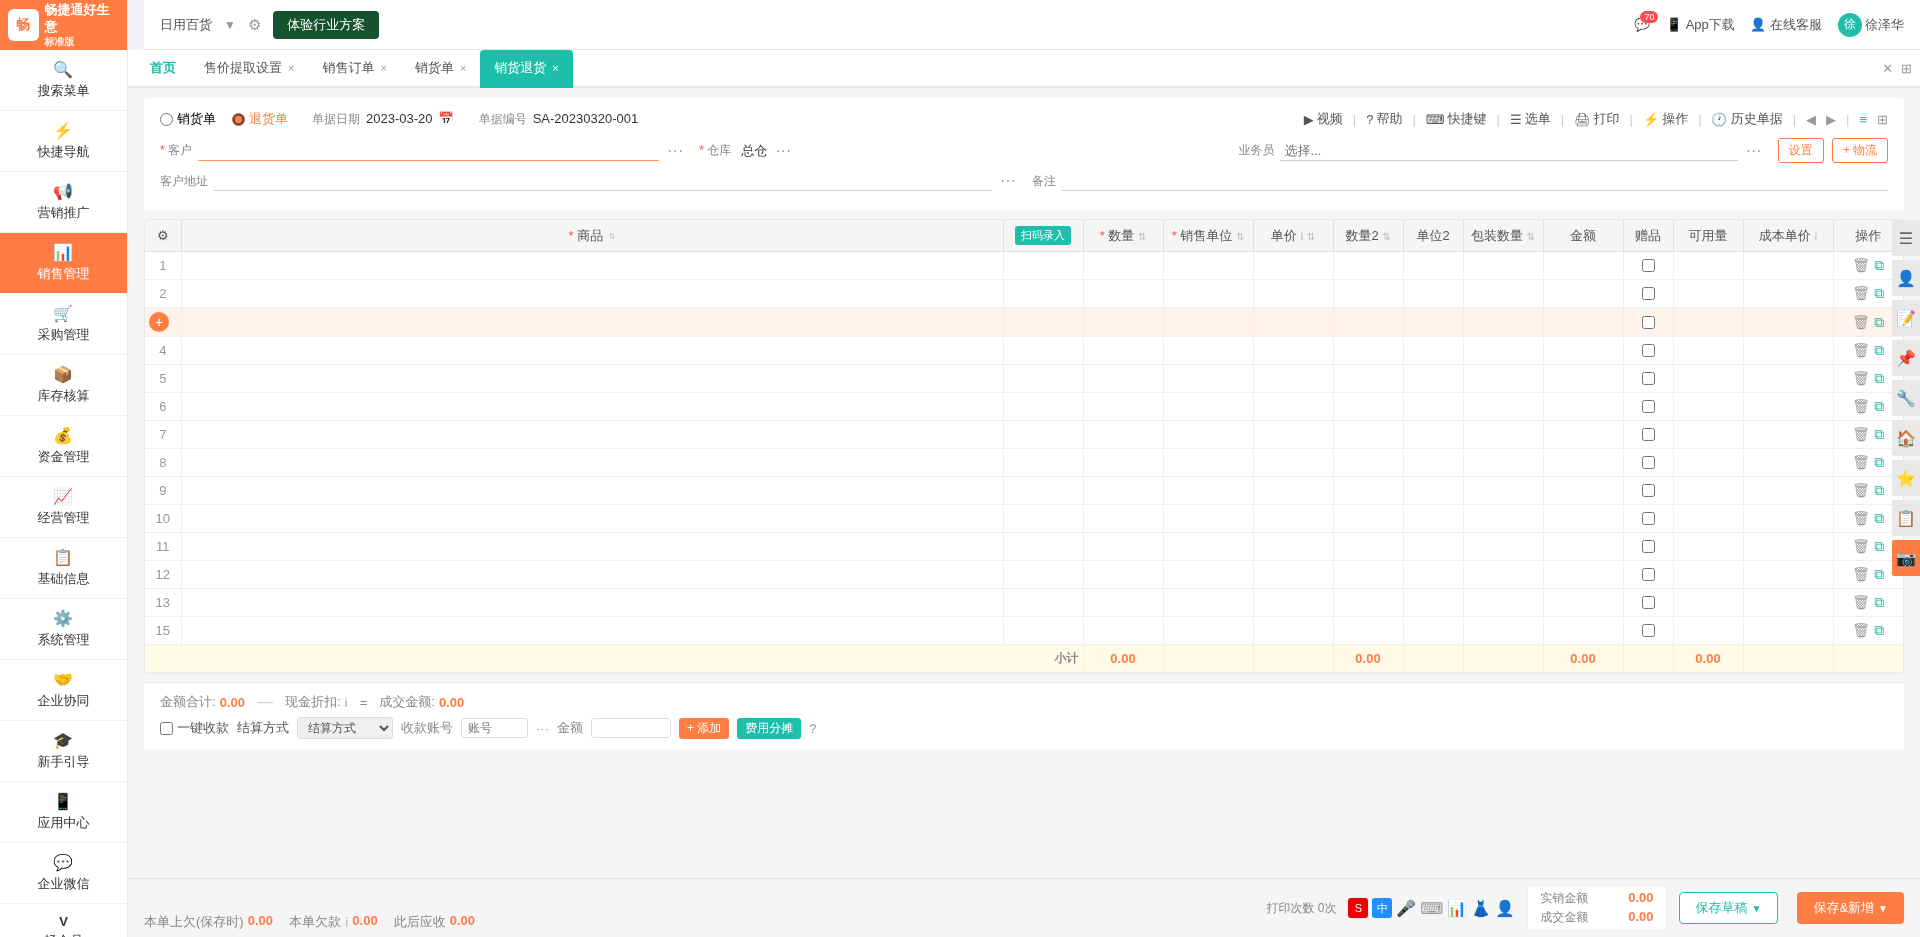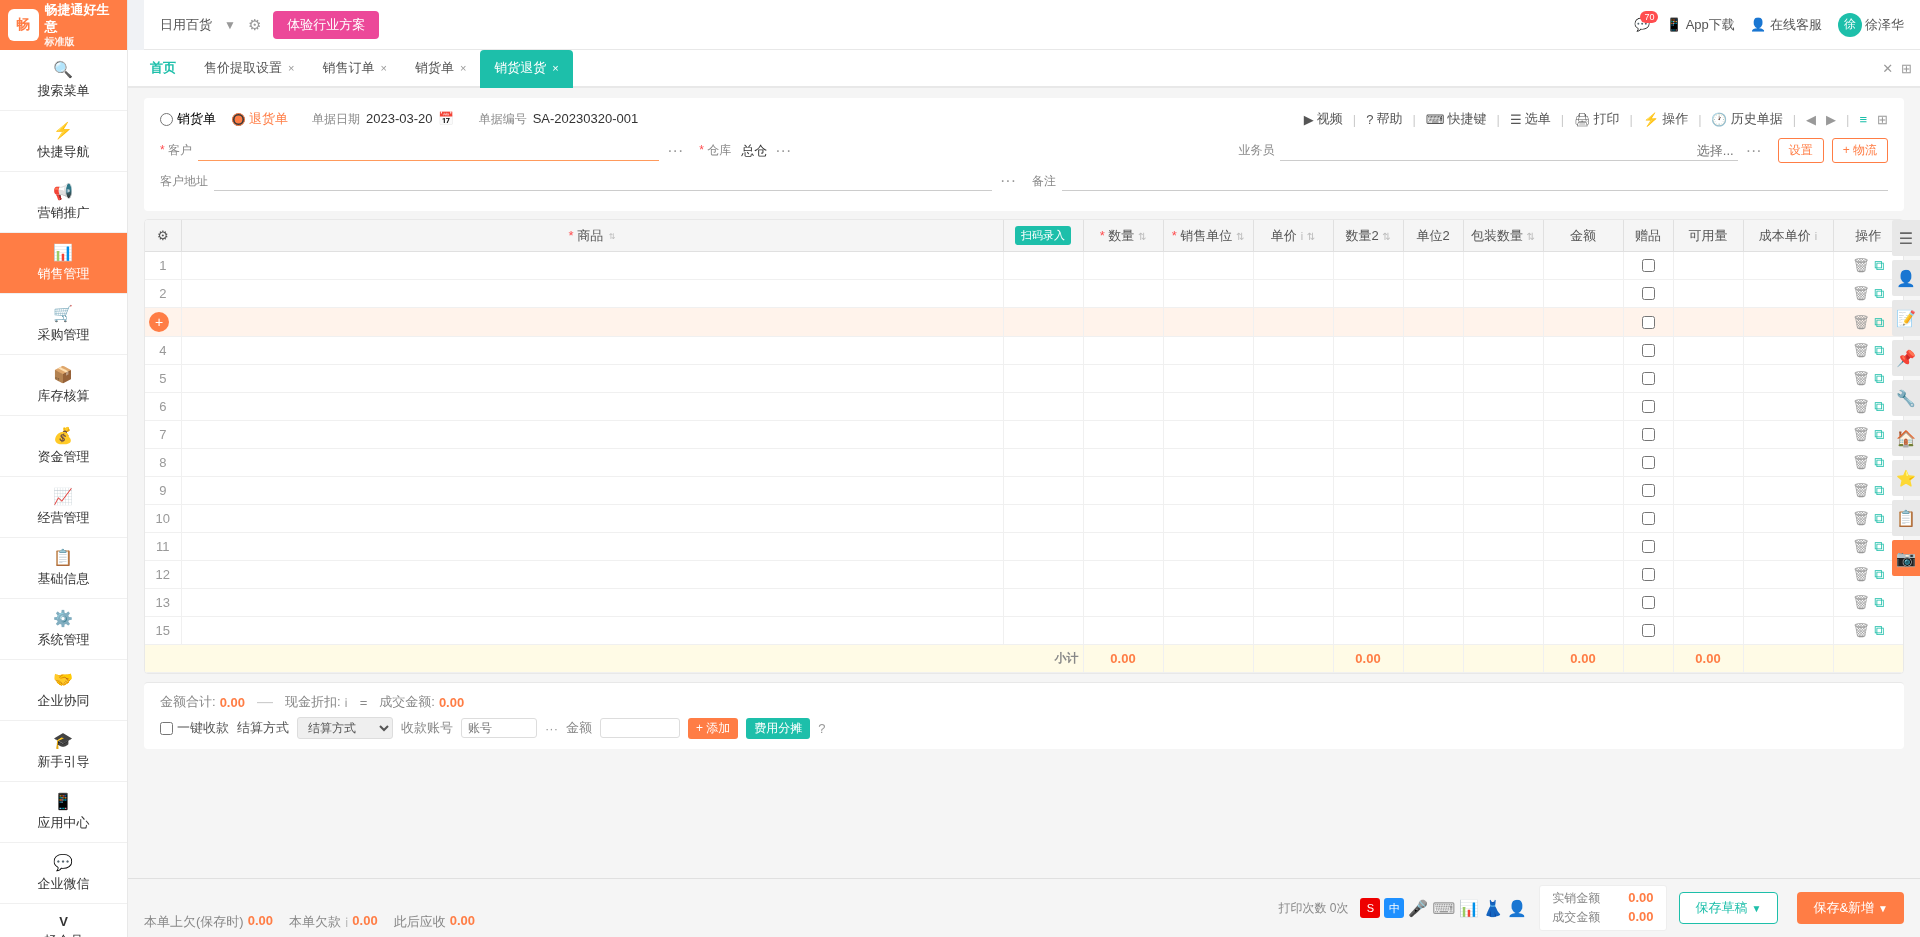--- a/index.html
+++ b/index.html
@@ -12,21 +12,21 @@
     .sidebar-logo .logo-text { font-size: 12px; line-height: 1.3; }
     .sidebar-item { display: flex; flex-direction: column; align-items: center; padding: 10px 4px; cursor: pointer; color: #333; gap: 3px; font-size: 12px; border-bottom: 1px solid #f0f0f0; }
     .sidebar-item.active { background: #ff7d45; color: #fff; }
     .sidebar-item .si-icon { font-size: 16px; }
 
     
     .main { flex: 1; display: flex; flex-direction: column; overflow: hidden; }
 
     
     .topbar { background: #fff; height: 50px; display: flex; align-items: center; padding: 0 16px; border-bottom: 1px solid #e8e8e8; gap: 12px; margin-left: 16px; }
-    .topbar-btn { background: #ec4899; color: #fff; border: none; border-radius: 4px; padding: 5px 14px; cursor: pointer; font-size: 13px; }
+    .topbar-btn { background: #14532d; color: #fff; border: none; border-radius: 4px; padding: 5px 14px; cursor: pointer; font-size: 13px; }
     .topbar-right { margin-left: auto; display: flex; align-items: center; gap: 16px; color: #555; font-size: 13px; }
 
     
     .tabs { background: #fff; display: flex; align-items: center; border-bottom: 2px solid #e8e8e8; padding: 0 8px; height: 38px; }
     .tab { padding: 0 14px; height: 38px; display: flex; align-items: center; gap: 6px; cursor: pointer; color: #555; font-size: 13px; border-bottom: 2px solid transparent; margin-bottom: -2px; white-space: nowrap; }
     .tab.active { color: #fff; background: #1dbfaa; border-radius: 4px 4px 0 0; }
     .tab .tab-close { color: #999; font-size: 11px; cursor: pointer; }
     .tab.active .tab-close { color: #fff; }
     .tab-home { color: #1dbfaa; font-weight: bold; }
     .tabs-actions { margin-left: auto; display: flex; gap: 8px; color: #999; font-size: 14px; cursor: pointer; }
@@ -85,21 +85,21 @@
     .add-fee-btn { background: #ff7d45; color: #fff; border: none; border-radius: 3px; padding: 2px 8px; font-size: 12px; cursor: pointer; }
     .split-btn { background: #1dbfaa; color: #fff; border: none; border-radius: 3px; padding: 2px 8px; font-size: 12px; cursor: pointer; }
     .question-icon { color: #999; font-size: 13px; cursor: pointer; }
 
     
     .status-bar { background: #f5f5f5; border-top: 1px solid #e0e0e0; padding: 4px 16px; display: flex; align-items: center; gap: 16px; font-size: 12px; color: #888; }
     .status-bar .s-item { display: flex; gap: 4px; }
 
     
     .summary-panel { background: #fff; border-left: 1px solid #e8e8e8; padding: 6px 12px; display: flex; flex-direction: column; gap: 4px; font-size: 12px; }
-    .summary-row { display: flex; justify-content: space-between; gap: 16px; }
+    .summary-row { display: flex; justify-content: space-between; gap: 28px; }
     .summary-row label { color: #888; }
     .summary-row .val { color: #333; font-weight: bold; }
 
     
     .save-btns { display: flex; gap: 19px; }
     .save-draft-btn { background: #fff; border: 1px solid #1dbfaa; color: #1dbfaa; border-radius: 4px; padding: 6px 16px; font-size: 13px; cursor: pointer; display: flex; align-items: center; gap: 4px; }
     .save-new-btn { background: #ff7d45; border: none; color: #fff; border-radius: 4px; padding: 6px 16px; font-size: 13px; cursor: pointer; display: flex; align-items: center; gap: 4px; }
 
     
     .right-edge { position: fixed; right: 0; top: 200px; display: flex; flex-direction: column; gap: 2px; }
@@ -315,21 +315,21 @@
           <input class="form-input orange-border" type="text" style="width: 180px;">
           <span class="field-dots">···</span>
         </div>
         <div class="form-field">
           <label class="required">仓库</label>
           <span style="color:#333;margin-left:4px;">总仓</span>
           <span class="field-dots">···</span>
         </div>
         <div class="form-field">
           <label>业务员</label>
-          <input class="form-input" type="text" style="width: 120px; text-align: right;" placeholder="选择...">
+          <input class="form-input" type="text" style="width: 120px;" placeholder="选择...">
           <span class="field-dots">···</span>
         </div>
         <div style="margin-left:auto;display:flex;gap:8px;">
           <button class="tool-btn" style="border:1px solid #ff7d45;color:#ff7d45;background:#fff;border-radius:3px;padding:3px 10px;font-size:12px;cursor:pointer;display:flex;align-items:center;gap:3px;">设置</button>
           <button class="add-logistics">+ 物流</button>
         </div>
       </div>
 
       <div class="form-row">
         <div class="form-field">
@@ -795,21 +795,21 @@
       <div class="bottom-row2">
         <div class="field-item">
           <input type="checkbox" style="">
           <span>一键收款</span>
         </div>
         <span style="color:#555;">结算方式</span>
         <select style="border:1px solid #ddd;border-radius:3px;padding:2px 20px 2px 6px;font-size:12px;color:#555;outline:none;">
           <option>结算方式</option>
         </select>
         <span style="color:#888;">收款账号</span>
-        <input type="text" style="border: 1px solid rgb(221, 221, 221); border-radius: 3px; padding: 2px 6px; width: 76px; font-size: 12px;" placeholder="账号">
+        <input type="text" style="border: 1px solid rgb(221, 221, 221); border-radius: 3px; padding: 2px 6px; width: 67px; font-size: 12px;" placeholder="账号">
         <span style="color:#999;cursor:pointer;">···</span>
         <span style="color:#888;">金额</span>
         <input type="text" style="border: 1px solid rgb(221, 221, 221); border-radius: 3px; padding: 2px 6px; width: 80px; font-size: 12px;">
         <button class="add-fee-btn">+ 添加</button>
         <button class="split-btn">费用分摊</button>
         <span class="question-icon">?</span>
       </div>
     </div>
 
   </div>

